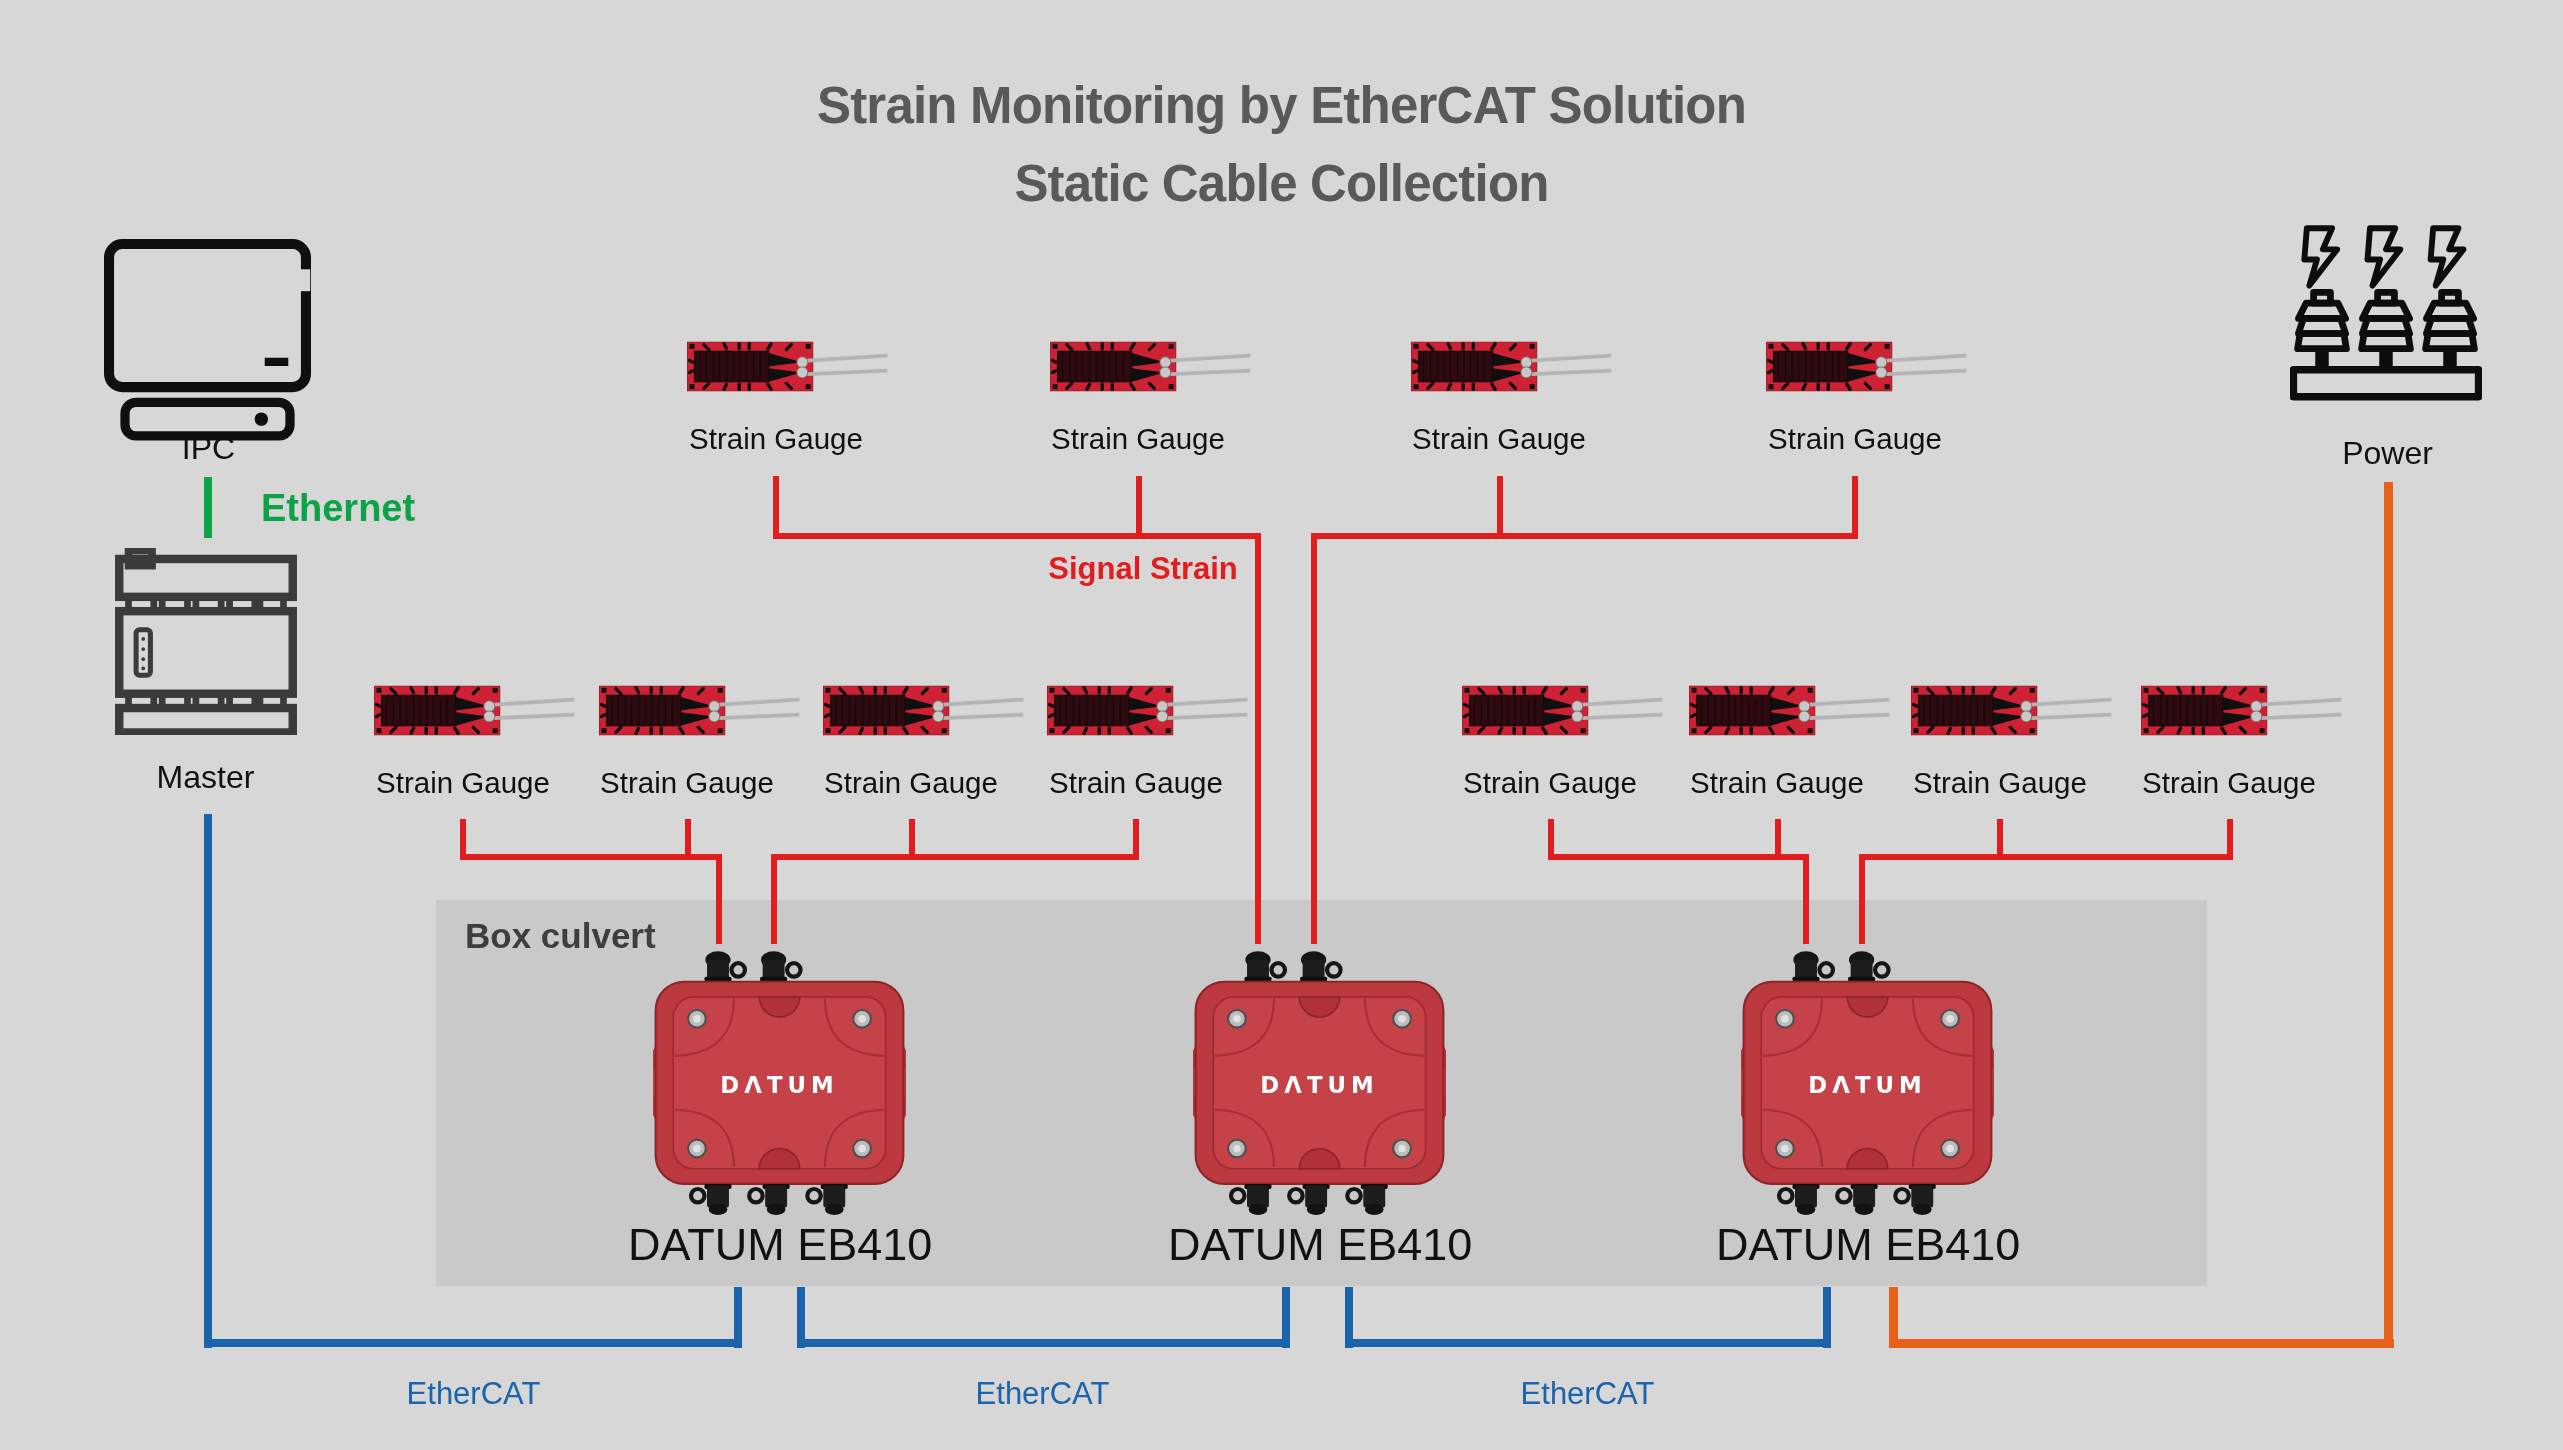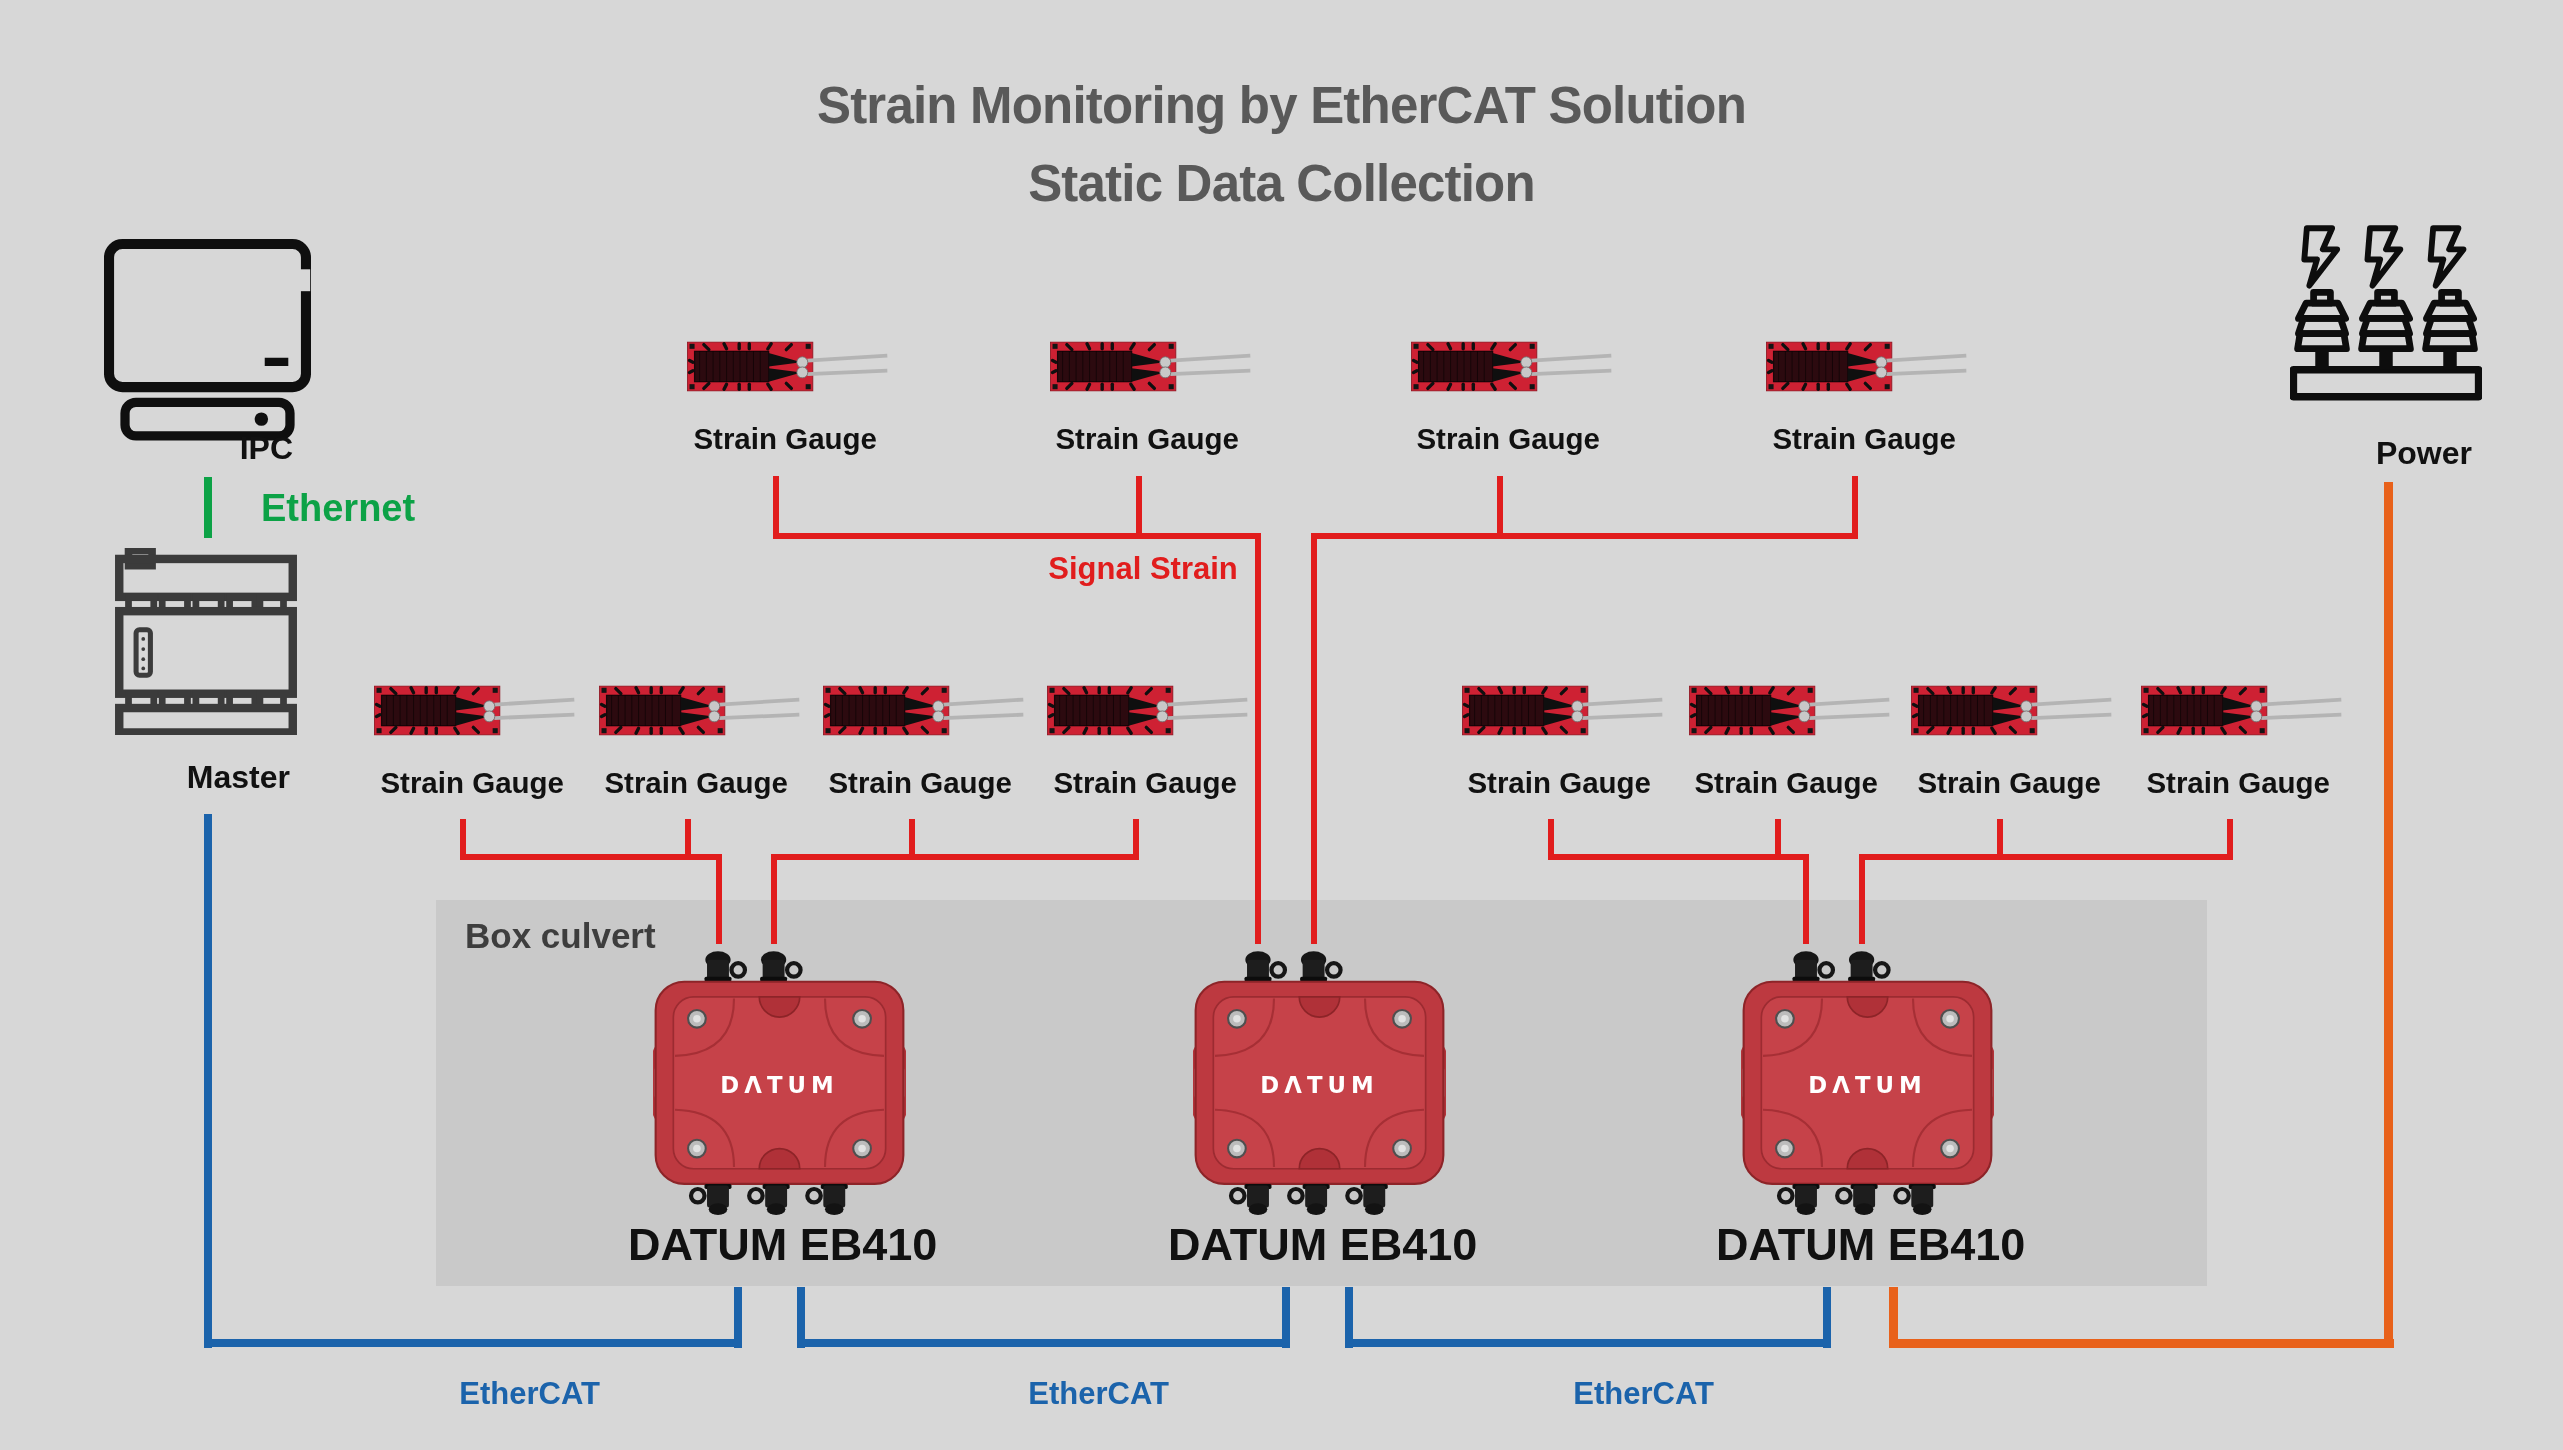--- a/index.html
+++ b/index.html
@@ -4,21 +4,21 @@
 <style>
   :root{
     --background:#d7d7d7; --box_culvert:#c9c9c9; --signal_red:#e11d1d;
     --ethercat_blue:#1b63ab; --ethernet_green:#0ca246; --power_orange:#e8611a;
     --title_gray:#595959; --box_label_gray:#3e3e3e; --label_black:#111111;
   }
   *{margin:0;padding:0;box-sizing:border-box;}
   html,body{width:2563px;height:1450px;}
   body{background:var(--background);font-family:"Liberation Sans",sans-serif;overflow:hidden;}
   #canvas{position:relative;width:2563px;height:1450px;background:var(--background);padding-left:48px;}
-  .lbl{position:absolute;font-weight:bold;color:var(--label_black);text-align:right;white-space:nowrap;}
+  .lbl{position:absolute;font-weight:normal;color:var(--label_black);text-align:center;white-space:nowrap;}
   .title{position:absolute;left:0;top:67px;width:2563px;text-align:center;font-size:51px;line-height:78px;
          font-weight:bold;color:var(--title_gray);letter-spacing:-0.8px;}
   .redline{position:absolute;background:var(--signal_red);}
   .blueline{position:absolute;background:var(--ethercat_blue);}
   .greenline{position:absolute;background:var(--ethernet_green);}
   .orangeline{position:absolute;background:var(--power_orange);}
   .sg-lbl{font-size:29.5px;width:202px;}
   .eth-lbl{font-size:31px;width:253px;color:var(--ethercat_blue);}
   .dev-lbl{font-size:45px;width:304px;}
   .node-lbl{font-size:32px;width:169px;}
@@ -182,21 +182,21 @@
       <rect x="106" y="147" width="16" height="25" fill="#0d0d0d"></rect>
       <rect x="182" y="147" width="16" height="25" fill="#0d0d0d"></rect>
     </symbol>
   </defs>
 </svg>
 
 <div id="canvas">
 
   <div class="title">
     <div>Strain Monitoring by EtherCAT Solution</div>
-    <div>Static Data Collection</div>
+    <div>Static Cable Collection</div>
   </div>
 
   <div class="box-culvert"></div>
   <div class="box-lbl">Box culvert</div>
 
   <svg class="icon" style="left:103px;top:239px" width="209" height="202" viewBox="0 0 248 240">
       <use href="#sym-monitor"></use>
     </svg>
   <div class="lbl node-lbl" style="left:124px;top:430px">IPC</div>
 

